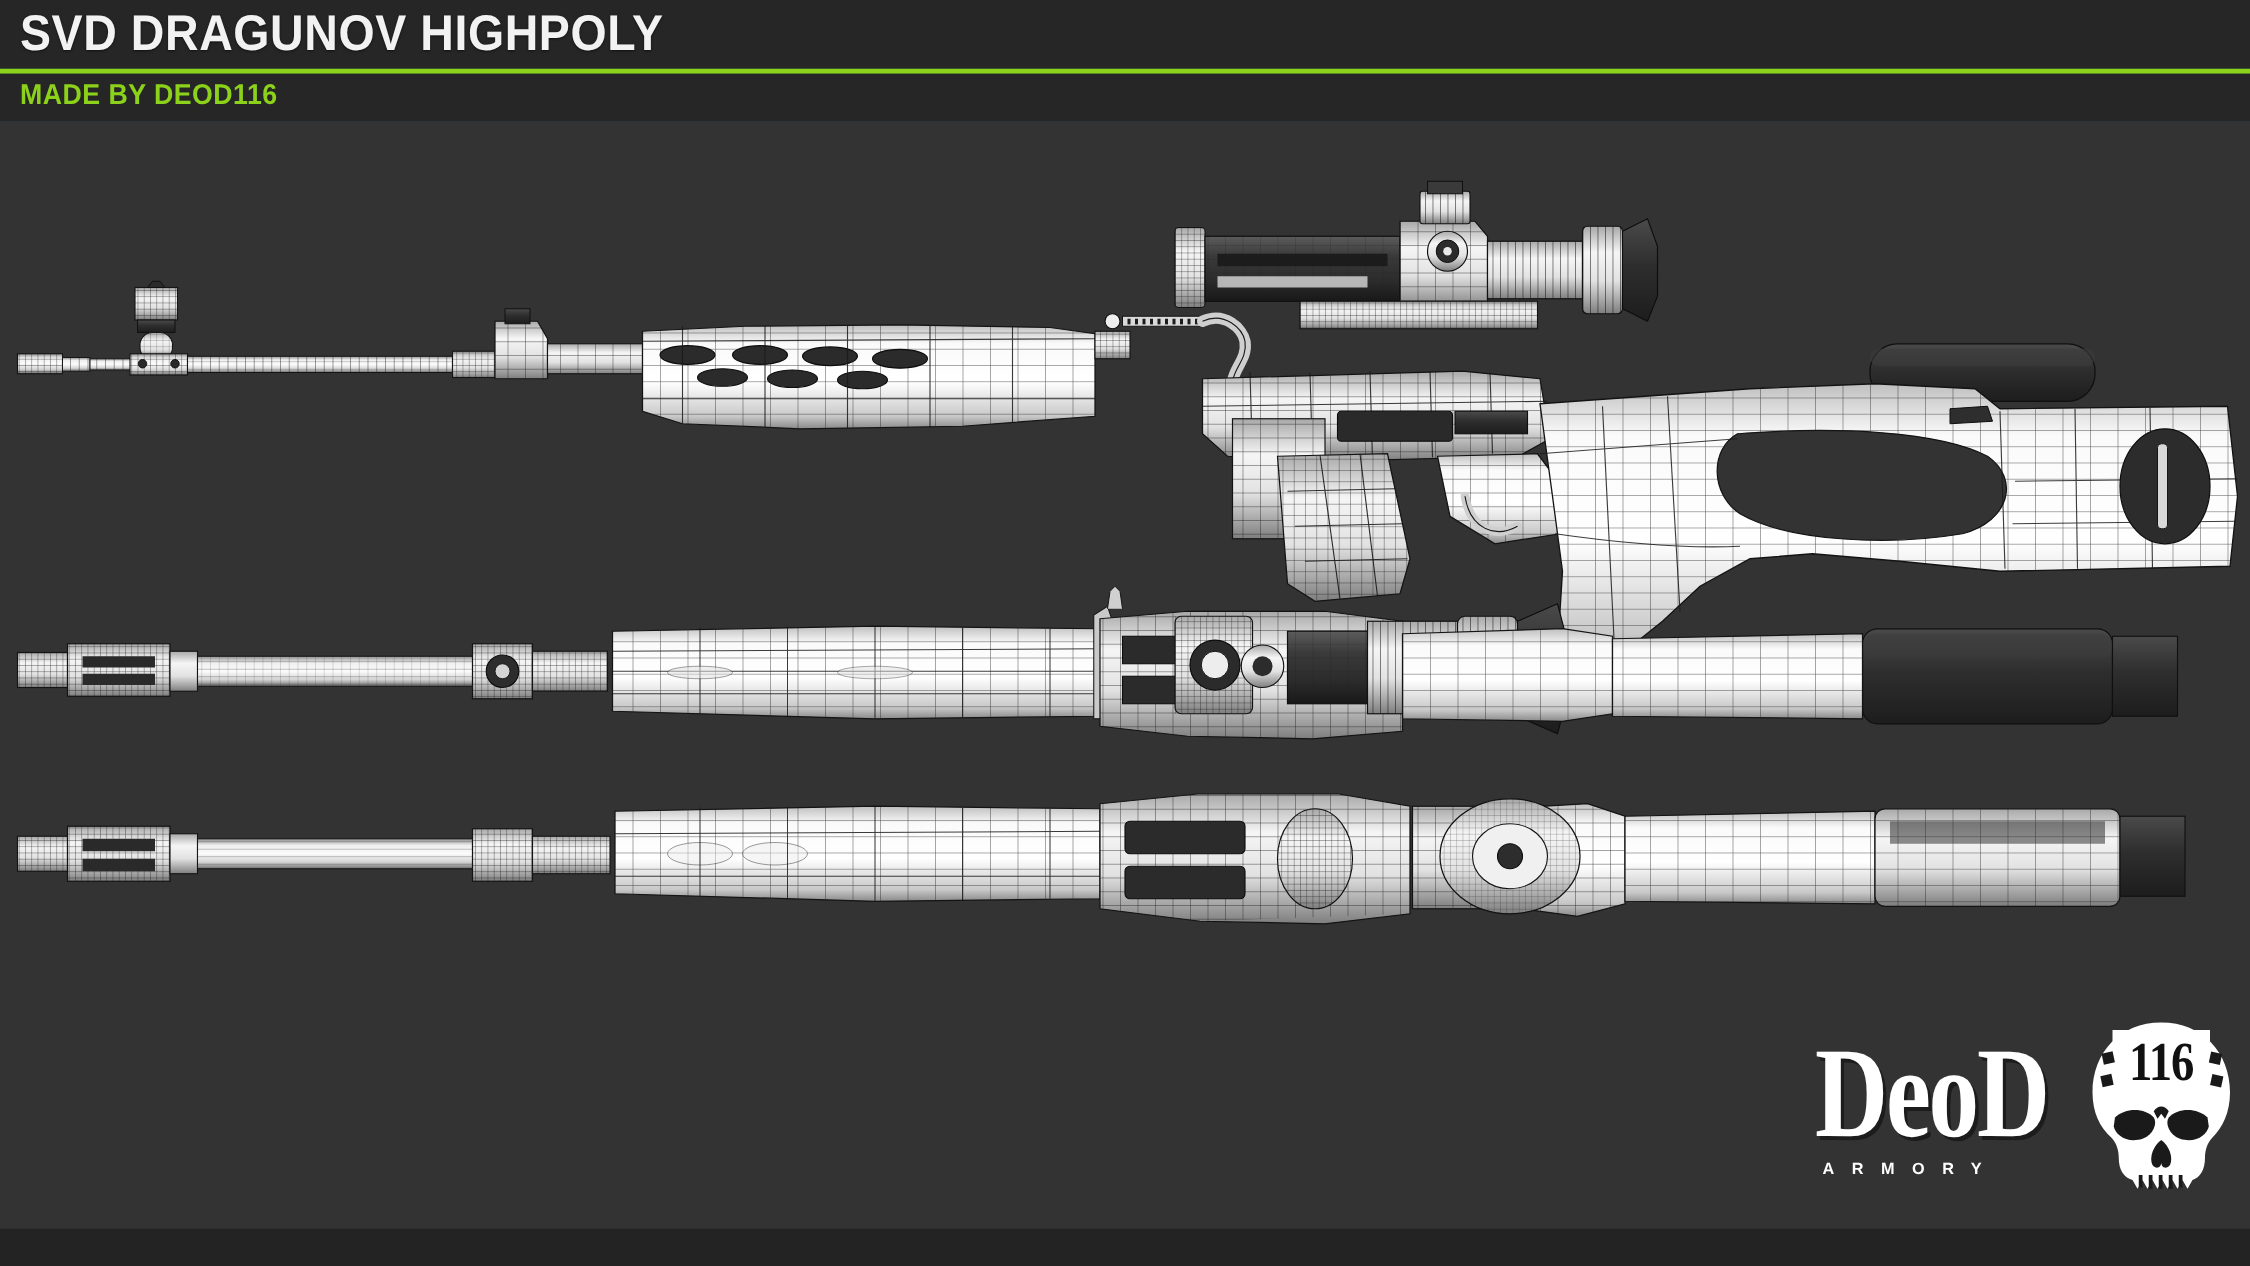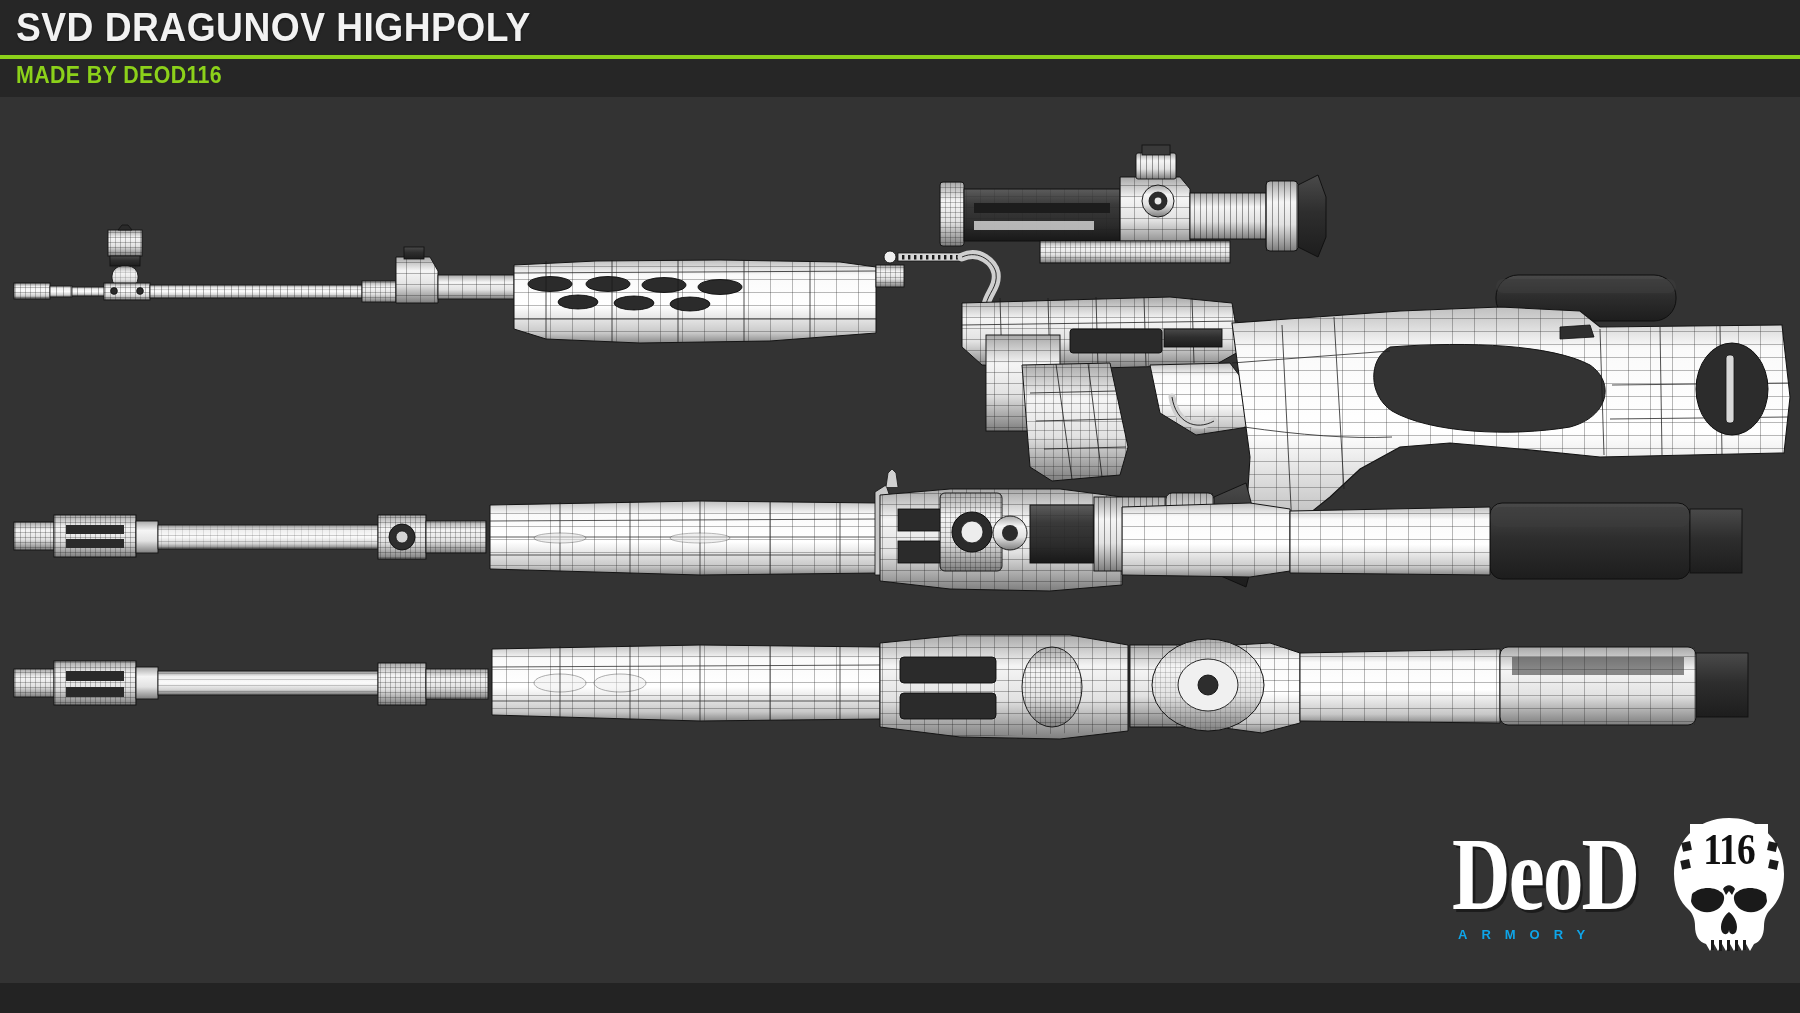--- a/index.html
+++ b/index.html
@@ -93,21 +93,21 @@
     transform:scaleX(0.88) scaleY(1.12);
     transform-origin:left top;
     text-shadow:3px 3px 0 rgba(0,0,0,.45);
     white-space:nowrap;
   }
   #logo-tagline{
     position:absolute; left:6px; top:111px;
     font-family:"Liberation Sans", sans-serif;
     font-weight:bold;
     font-size:13px;
-    color:#0ea5e9;
+    color:#ffffff;
     letter-spacing:14px;
     white-space:nowrap;
   }
   #skull-mark{
     position:absolute; left:218px; top:0px; width:118px; height:140px;
   }
   #skull-number{
     position:absolute;
     left:236px; top:8px;
     width:82px;

